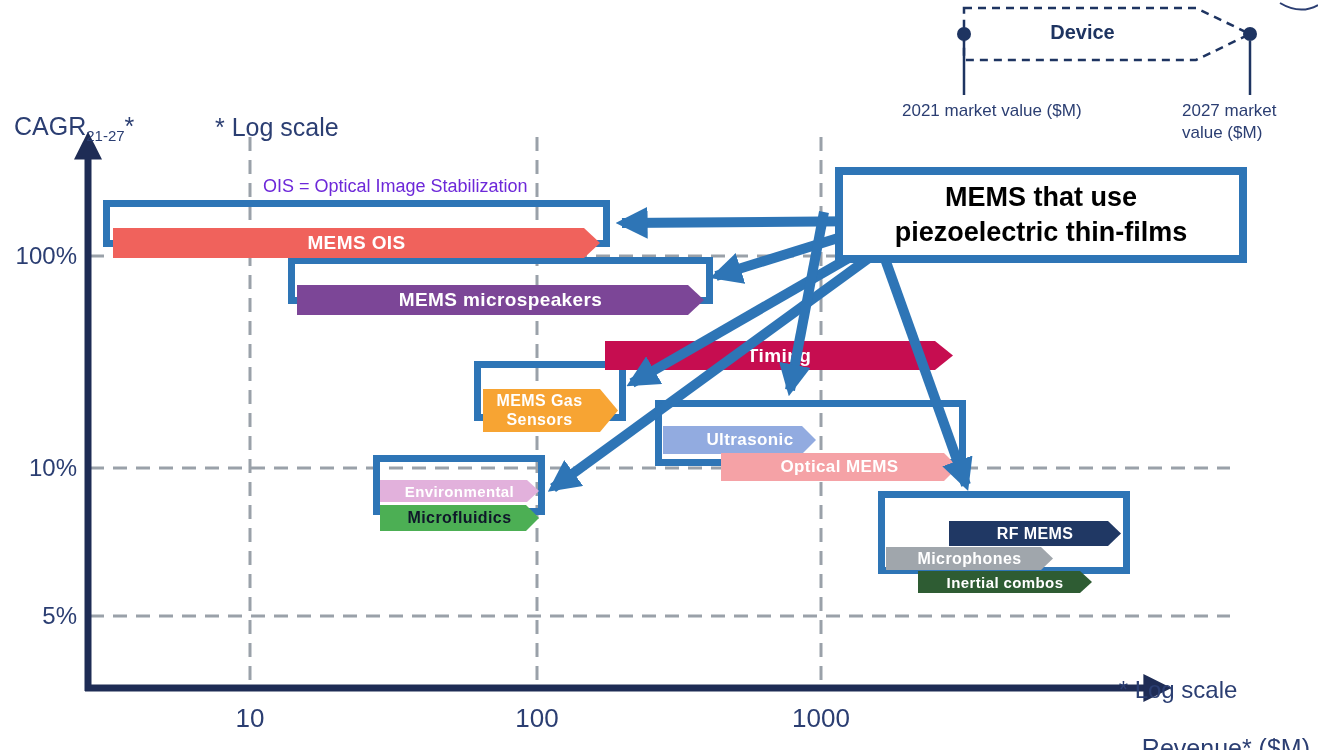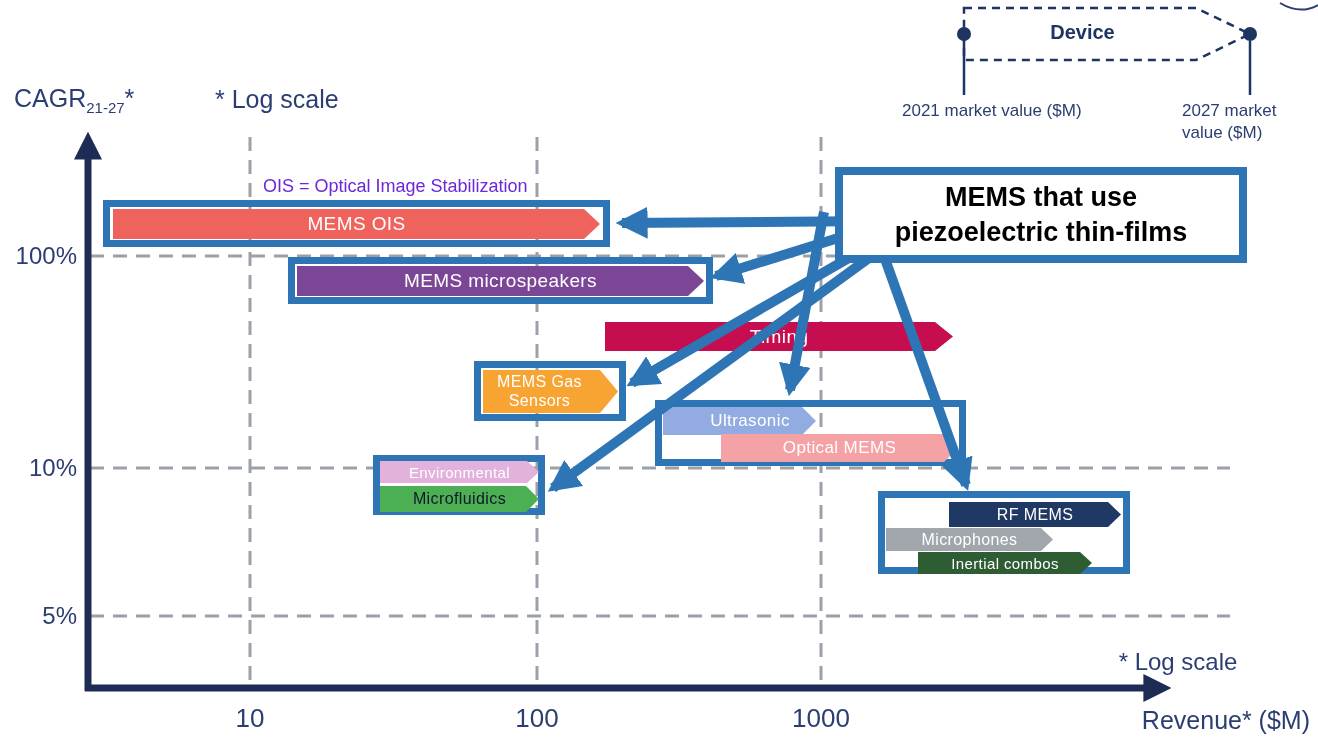--- a/index.html
+++ b/index.html
@@ -1,23 +1,23 @@
 <!DOCTYPE html>
 <html><head>
 <meta charset="utf-8">
 <style>
   html,body{margin:0;padding:0;}
   body{width:1318px;height:750px;position:relative;background:#ffffff;overflow:hidden;
        font-family:"Liberation Sans","DejaVu Sans",sans-serif;}
   .abs{position:absolute;}
   svg{position:absolute;left:0;top:0;pointer-events:none;}
-  .navy{color:#2B3E72;}
+  .navy{color:#2B3E72;margin-top:28px;}
   .abar{position:absolute;display:flex;align-items:center;justify-content:center;
-        color:#fff;font-weight:normal;letter-spacing:.4px;
-        clip-path:polygon(0 0, calc(100% - var(--tip)) 0, 100% 50%, calc(100% - var(--tip)) 100%, 0 100%);}
+        color:#fff;font-weight:bold;letter-spacing:.4px;
+        clip-path:polygon(0 0, calc(100% - var(--tip)) 0, 100% 50%, calc(100% - var(--tip)) 100%, 0 100%);margin-top:19px;}
   .bluebox{position:absolute;border:7px solid #2E75B6;background:transparent;}
   .tick-x{position:absolute;font-size:26px;color:#2B3E72;transform:translateX(-50%);}
   .tick-y{position:absolute;font-size:24px;color:#2B3E72;text-align:right;width:75px;transform:translateY(-50%);}
   #annotation-box{position:absolute;left:835px;top:167px;width:412px;height:96px;
         border:8px solid #2E75B6;background:#fff;box-sizing:border-box;
         display:flex;flex-direction:column;align-items:center;justify-content:center;
         font-weight:bold;font-size:27px;color:#000;line-height:1.3;z-index:40;}
   .legend-label{position:absolute;font-size:17px;color:#2B3E72;line-height:1.3;}
   .two-line{display:flex;flex-direction:column;align-items:center;justify-content:center;line-height:1.15;}
 </style>

